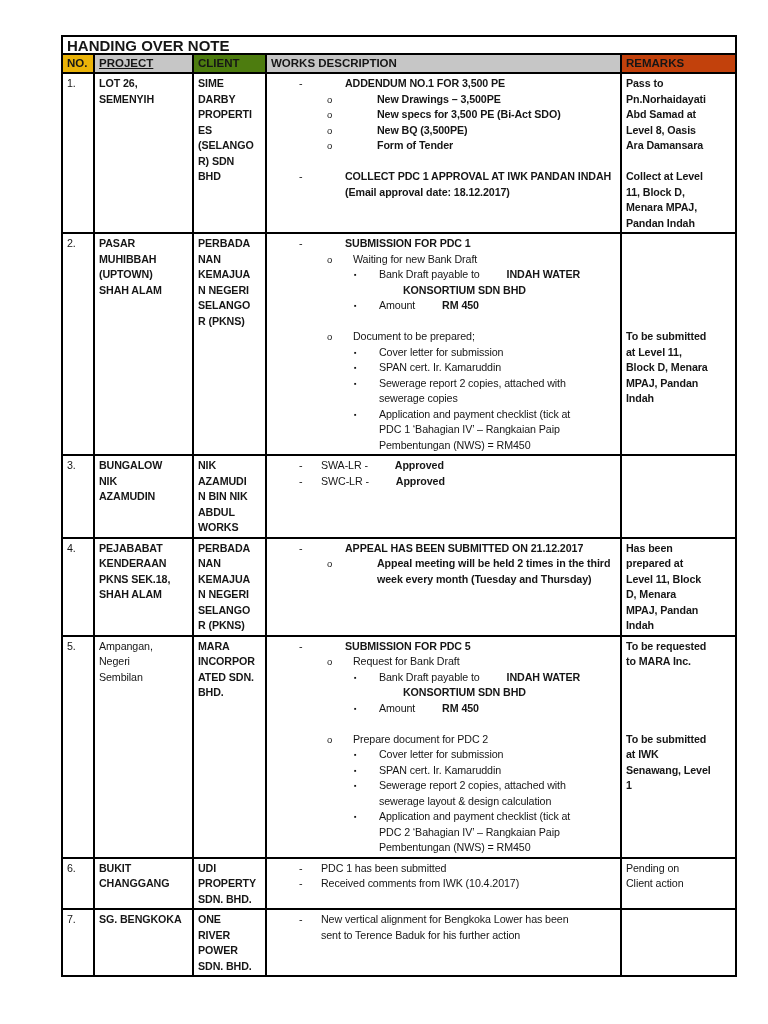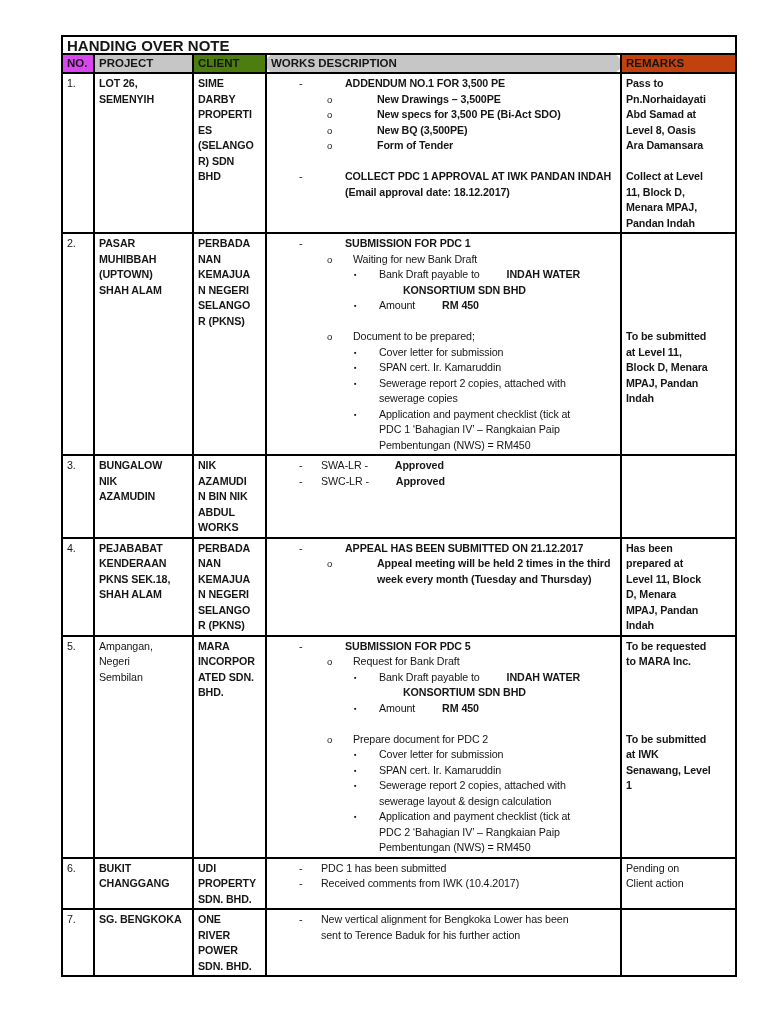--- a/index.html
+++ b/index.html
@@ -50,24 +50,24 @@
       <col style="width:99px">
       <col style="width:73px">
       <col style="width:355px">
       <col style="width:115px">
     </colgroup>
     <thead>
       <tr>
         <td colspan="5" class="title-cell">HANDING OVER NOTE</td>
       </tr>
       <tr>
-        <th class="colhead" style="background: #d946ef;">NO.</th>
-        <th class="colhead" style="background: rgb(198, 198, 198);">PROJECT</th>
+        <th class="colhead" style="background: #eab308;">NO.</th>
+        <th class="colhead" style="background: rgb(198, 198, 198); text-decoration: underline;">PROJECT</th>
         <th class="colhead" style="background: #4d7c0f;">CLIENT</th>
-        <th class="colhead" style="background: rgb(198, 198, 198); border-radius: 9px;">WORKS DESCRIPTION</th>
+        <th class="colhead" style="background: rgb(198, 198, 198);">WORKS DESCRIPTION</th>
         <th class="colhead" style="background: #c2410c;">REMARKS</th>
       </tr>
     </thead>
     <tbody>
         <tr>
           <td class="no-cell">1.</td>
           <td class="bold">
             <div class="line">LOT 26,</div>
             <div class="line">SEMENYIH</div>
           </td>

